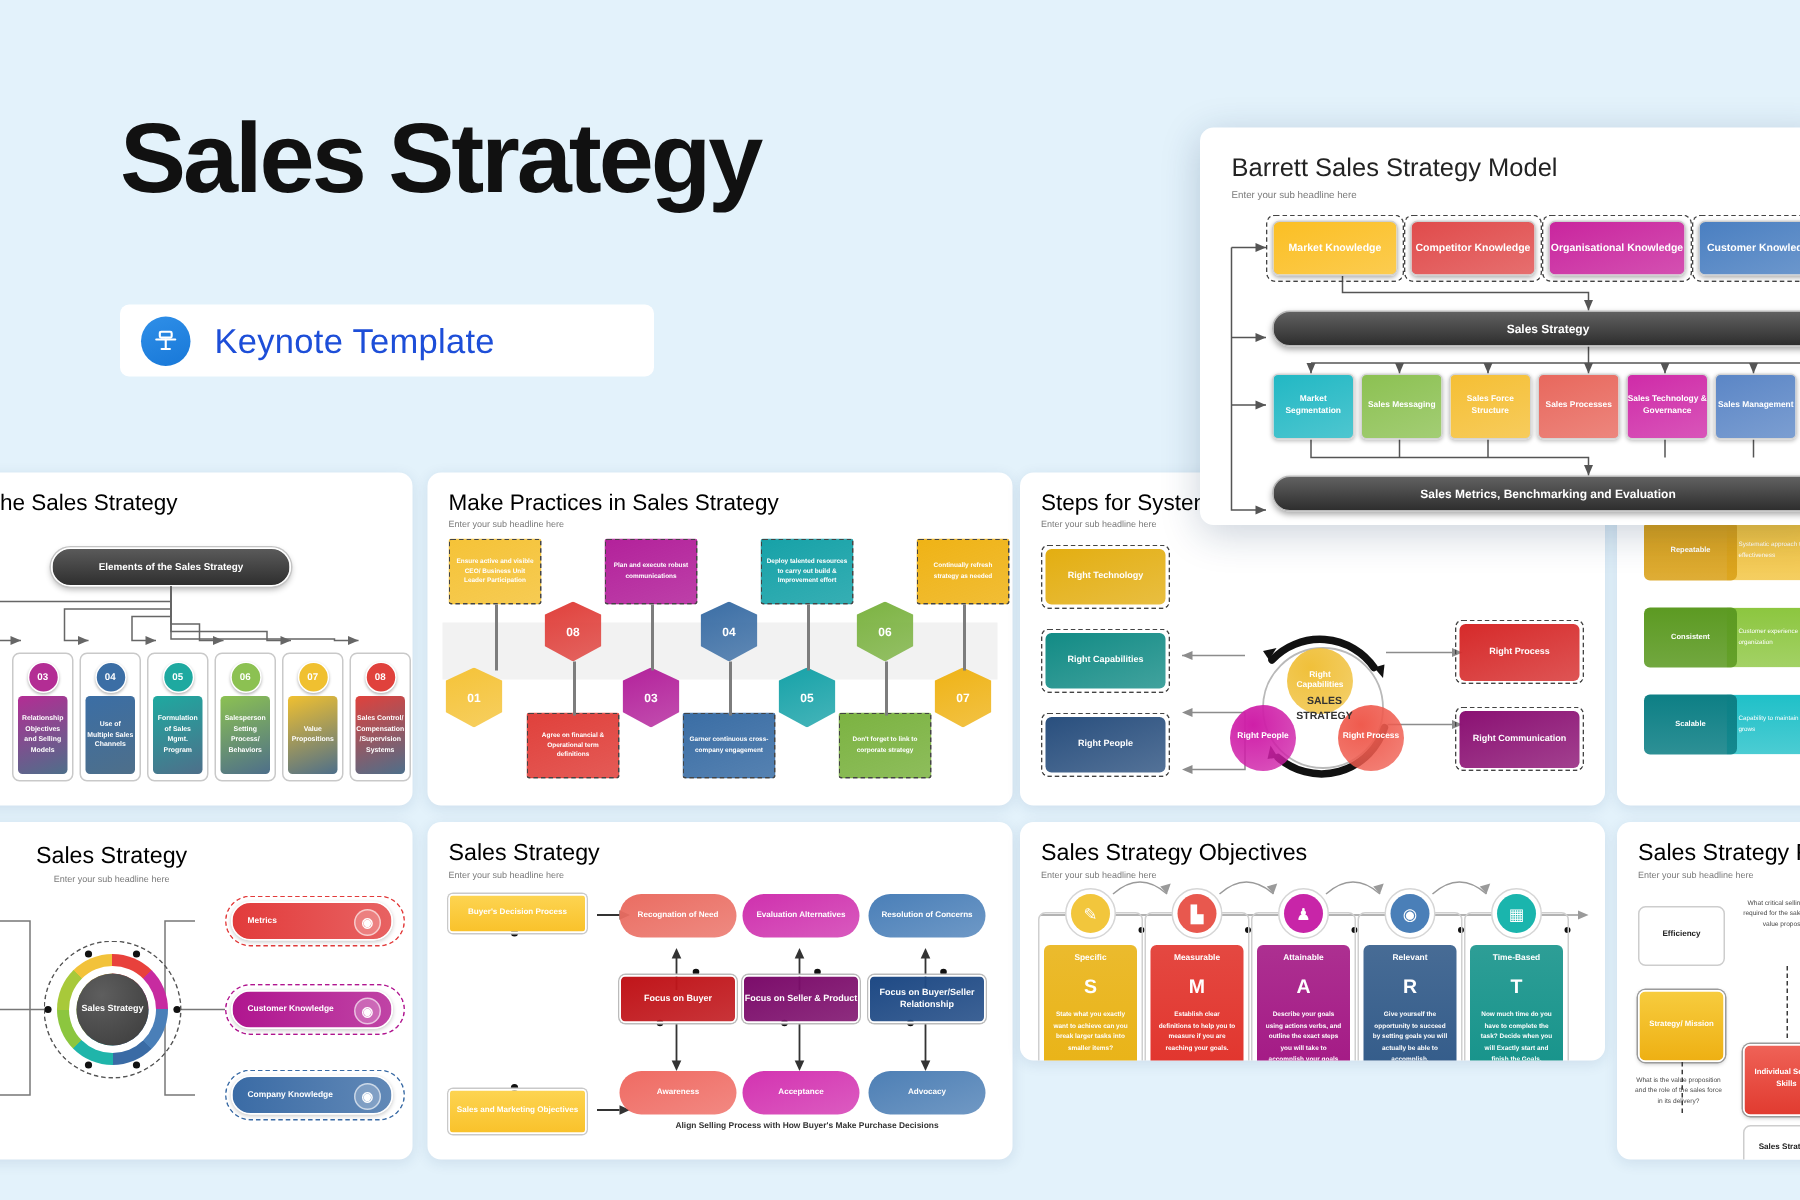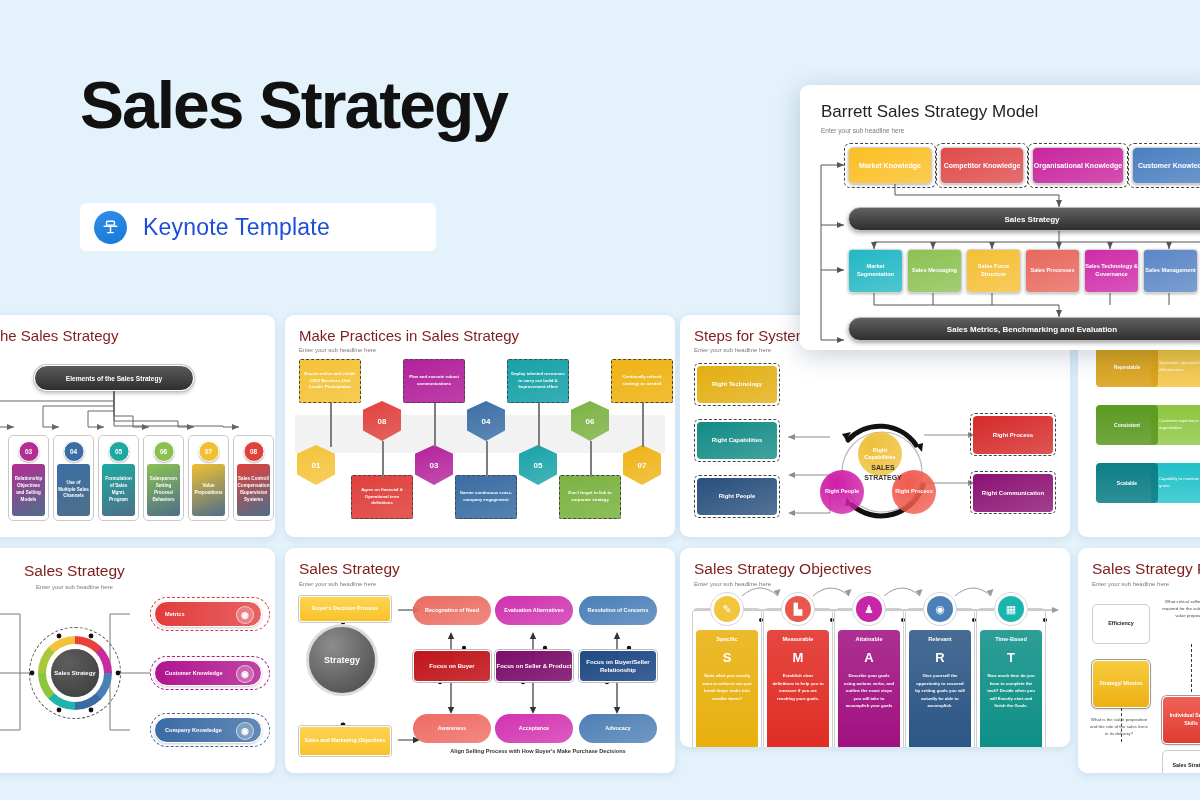--- a/index.html
+++ b/index.html
@@ -26,21 +26,21 @@
     background: linear-gradient(160deg, #2f8fe8, #1878d8);
     display: flex; align-items: center; justify-content: center;
   }
   #keynote-badge .klabel { font-size: 23px; color: #1d4ed8; letter-spacing: .2px; }
 
   
   .card {
     position: absolute; background: #fff; border-radius: 9px; overflow: hidden;
     box-shadow: 0 2px 9px rgba(20,60,110,.10);
   }
-  .card .c-title { font-size: 15px; color: #7f1d1d; font-weight: normal; white-space: nowrap; }
+  .card .c-title { font-size: 15px; color: #000000; font-weight: normal; white-space: nowrap; }
   .card .c-sub { font-size: 6px; color: #7a7a7a; margin-top: 3px; white-space: nowrap; }
   .card .head { position: absolute; left: 14px; top: 12px; }
   .pill { position: absolute; border-radius: 40px; color: #fff; display: flex;
           align-items: center; justify-content: center; text-align: center;
           font-size: 6px; font-weight: bold; box-shadow: 0 1px 2px rgba(0,0,0,.25); }
   .dash { border: 1px dashed #444; }
   .circ { position: absolute; border-radius: 50%; display: flex; align-items: center;
           justify-content: center; text-align: center; color: #fff;
           font-size: 5.6px; font-weight: bold; line-height: 1.3; }
 
@@ -144,21 +144,21 @@
             background: linear-gradient(180deg,#fdd451,#f9c22b); color: #fff;
             display: flex; align-items: center; justify-content: center; text-align: center;
             font-size: 5.4px; font-weight: bold; line-height: 1.4;
             border: 1.5px solid #fff; box-shadow: 0 0 0 1px #c9c9c9; }
   #by-strategy { position: absolute; left: 21px; top: 76px; width: 72px; height: 72px;
                  border-radius: 50%; background: radial-gradient(circle at 35% 28%, #8d8d8d, #454545);
                  border: 3px solid #dcdcdc; display: flex; align-items: center;
                  justify-content: center; color: #fff; font-size: 9px; font-weight: bold; }
 
   
-  #card-smart { left: 680px; top: 548px; width: 390px; height: 199px; }
+  #card-smart { left: 680px; top: 548px; width: 390px; height: 159px; }
   .sm-col { position: absolute; top: 82px; width: 62px; height: 122px; border-radius: 4px;
             color: #fff; display: flex; flex-direction: column; align-items: center; }
   .sm-col .hd { margin-top: 6px; font-size: 5.6px; font-weight: bold; }
   .sm-col .lt { margin-top: 8px; font-size: 13px; font-weight: bold; }
   .sm-col .tx { margin-top: 7px; font-size: 4.3px; line-height: 1.75; text-align: center;
                 padding: 0 5px; font-weight: bold; }
   .sm-ic { position: absolute; top: 44px; width: 34px; height: 34px; border-radius: 50%;
            background: #fff; border: 1.5px solid #d6d6d6; display: flex;
            align-items: center; justify-content: center; z-index: 3; }
   .sm-ic i { width: 26px; height: 26px; border-radius: 50%; display: flex;
@@ -487,21 +487,20 @@
         <circle cx="260" cy="100" r="2.2"></circle>
         <circle cx="344" cy="100" r="2.2"></circle>
       <circle cx="155" cy="134" r="2.2"></circle>
         <circle cx="238" cy="134" r="2.2"></circle>
         <circle cx="322" cy="134" r="2.2"></circle>
     </g>
   </svg>
 
   <div class="by-yel" style="left:14px;top:48px">Buyer's Decision Process</div>
   <div class="by-yel" style="left:14px;top:178px;height:30px">Sales and Marketing Objectives</div>
-  <div id="by-strategy">Strategy</div>
   <div id="by-top">
       <div class="by-top" style="left: 128px; top: 48px; background: linear-gradient(160deg, rgb(234, 109, 98), rgba(234, 109, 98, 0.8));">Recognation of Need</div>
       <div class="by-top" style="left: 210px; top: 48px; background: linear-gradient(160deg, rgb(207, 49, 174), rgba(207, 49, 174, 0.8));">Evaluation Alternatives</div>
       <div class="by-top" style="left: 294px; top: 48px; background: linear-gradient(160deg, rgb(74, 127, 184), rgba(74, 127, 184, 0.8));">Resolution of Concerns</div>
     </div>
   <div id="by-mid">
       <div class="by-mid" style="left: 128px; top: 102px; background: linear-gradient(160deg, rgb(192, 21, 26), rgba(192, 21, 26, 0.867));">Focus on Buyer</div>
       <div class="by-mid" style="left: 210px; top: 102px; background: linear-gradient(160deg, rgb(124, 13, 107), rgba(124, 13, 107, 0.867));">Focus on Seller &amp; Product</div>
       <div class="by-mid" style="left: 294px; top: 102px; background: linear-gradient(160deg, rgb(31, 74, 133), rgba(31, 74, 133, 0.867));">Focus on Buyer/Seller Relationship</div>
     </div>

